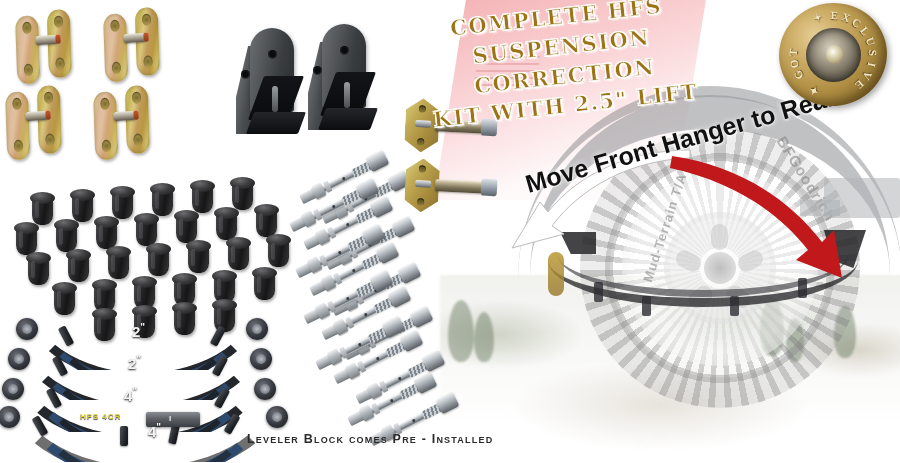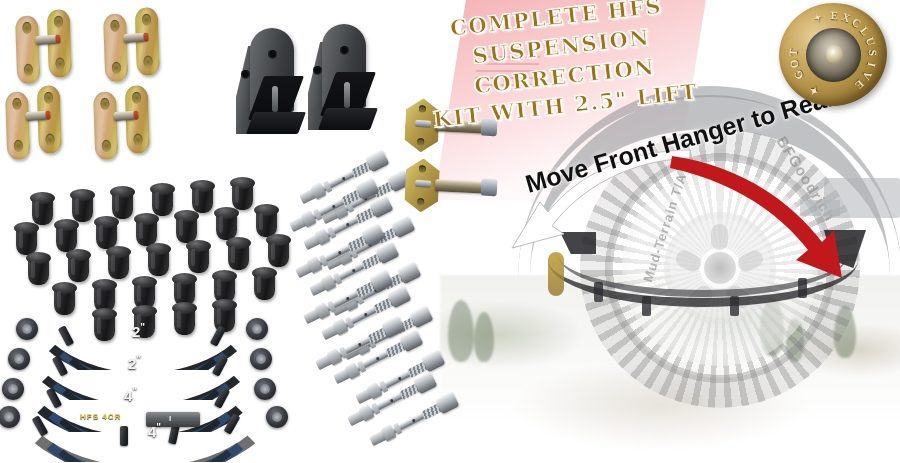--- a/index.html
+++ b/index.html
@@ -844,14 +844,15 @@
         <span style="transform: translate(-38.9748px, 8.99804px) rotate(257deg) translate(-50%, -50%);">O</span>
         <span style="transform: translate(-39.9026px, -2.79026px) rotate(274deg) translate(-50%, -50%);">T</span>
         <span style="transform: translate(-14.9843px, -37.0874px) rotate(-22deg) translate(-50%, -50%);">✦</span>
         <span style="transform: translate(-18.7789px, 35.3179px) rotate(208deg) translate(-50%, -50%);">✦</span>
       </div>
     <div class="bullet-primer">
       <div class="bullet-dimple"></div>
     </div>
   </div>
 
+  <div class="bottom-caption">Leveler Block comes Pre - Installed</div>
 
 </div>
 
 </body></html>

